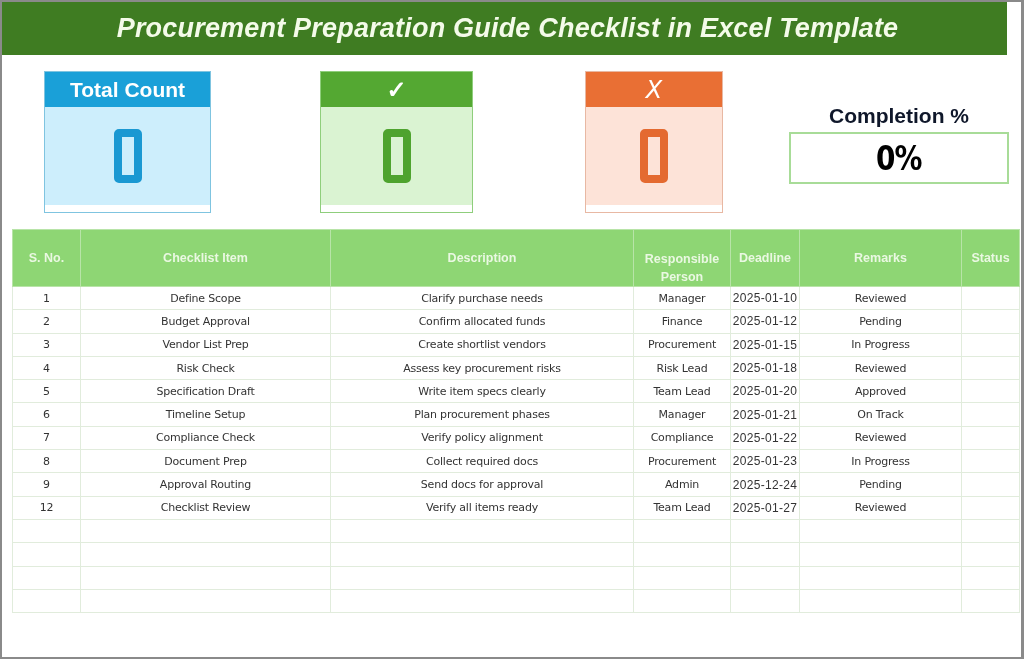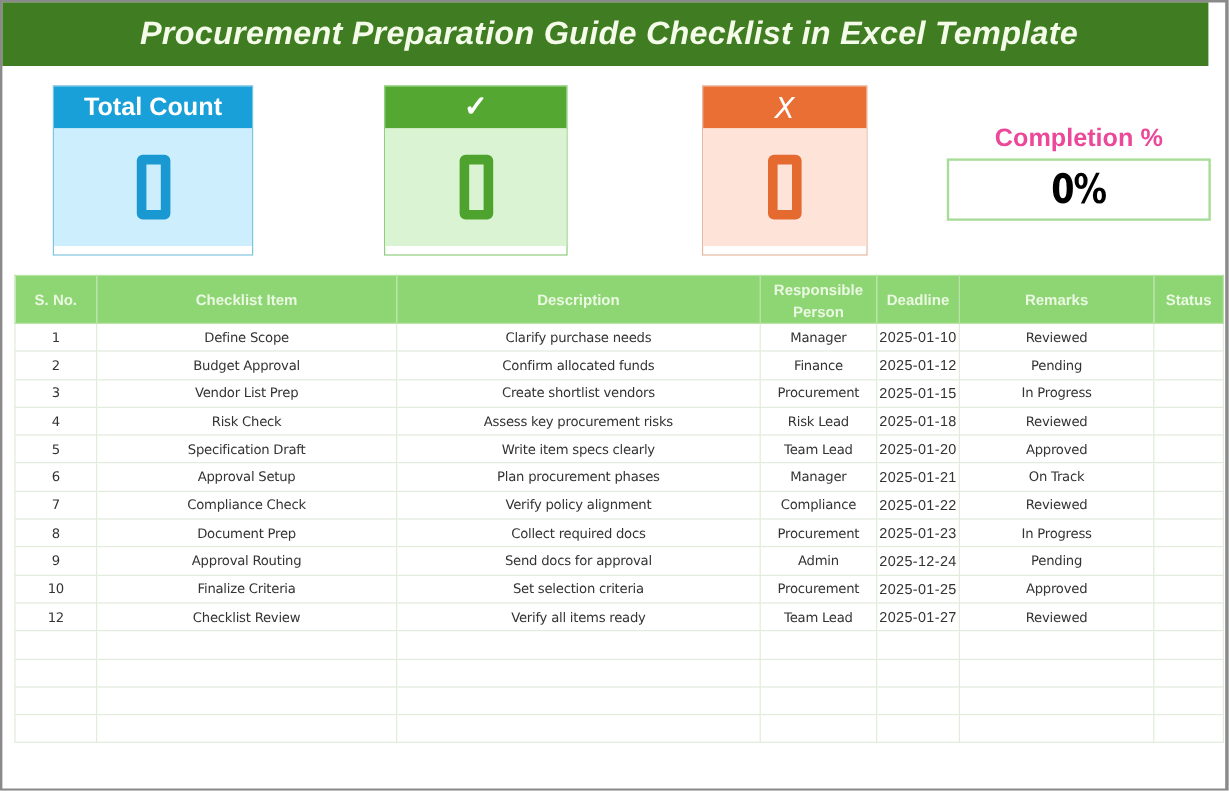--- a/index.html
+++ b/index.html
@@ -52,21 +52,21 @@
   .kpi-done .kpi-body { background: #daf3d2; }
   .kpi-done .zero-glyph { border-color: #4ea32e; }
 
   .kpi-notdone { left: 585px; width: 138px; border-color: #e8b8a3; }
   .kpi-notdone .kpi-head { background: #e96f34; font-size: 24px; }
   .kpi-notdone .kpi-body { background: #fde3d8; }
   .kpi-notdone .zero-glyph { border-color: #e46a30; }
 
   .completion-label {
     position: absolute; left: 789px; top: 104px; width: 220px; text-align: center;
-    color: #ec4899; font-weight: bold; font-size: 21px;
+    color: #0f172a; font-weight: bold; font-size: 21px;
   }
   .completion-box {
     position: absolute; left: 789px; top: 132px; width: 220px; height: 52px;
     border: 2px solid #a8dc98; background: #ffffff;
     display: flex; align-items: center; justify-content: center;
   }
   .completion-box span {
     font-family: "DejaVu Sans", sans-serif; font-weight: bold; font-size: 34px;
     color: #000000; transform: scaleX(0.82); display: inline-block; letter-spacing: -1px;
   }
@@ -138,21 +138,21 @@
     <col style="width:97px">
     <col style="width:69px">
     <col style="width:162px">
     <col style="width:58px">
   </colgroup>
   <thead>
     <tr id="header-row">
         <th>S. No.</th>
         <th>Checklist Item</th>
         <th>Description</th>
-        <th style="padding-top: 2px;">Responsible Person</th>
+        <th style="padding-top: 20px;">Responsible Person</th>
         <th>Deadline</th>
         <th>Remarks</th>
         <th>Status</th>
       </tr>
   </thead>
   <tbody id="table-body">
       <tr>
         <td>1</td>
         <td>Define Scope</td>
         <td>Clarify purchase needs</td>
@@ -192,21 +192,21 @@
         <td>5</td>
         <td>Specification Draft</td>
         <td>Write item specs clearly</td>
         <td>Team Lead</td>
         <td class="deadline">2025-01-20</td>
         <td>Approved</td>
         <td></td>
       </tr>
       <tr>
         <td>6</td>
-        <td>Approval Setup</td>
+        <td>Timeline Setup</td>
         <td>Plan procurement phases</td>
         <td>Manager</td>
         <td class="deadline">2025-01-21</td>
         <td>On Track</td>
         <td></td>
       </tr>
       <tr>
         <td>7</td>
         <td>Compliance Check</td>
         <td>Verify policy alignment</td>
@@ -227,29 +227,20 @@
       <tr>
         <td>9</td>
         <td>Approval Routing</td>
         <td>Send docs for approval</td>
         <td>Admin</td>
         <td class="deadline">2025-12-24</td>
         <td>Pending</td>
         <td></td>
       </tr>
       <tr>
-        <td>10</td>
-        <td>Finalize Criteria</td>
-        <td>Set selection criteria</td>
-        <td>Procurement</td>
-        <td class="deadline">2025-01-25</td>
-        <td>Approved</td>
-        <td></td>
-      </tr>
-      <tr>
         <td>12</td>
         <td>Checklist Review</td>
         <td>Verify all items ready</td>
         <td>Team Lead</td>
         <td class="deadline">2025-01-27</td>
         <td>Reviewed</td>
         <td></td>
       </tr>
       <tr>
         <td></td>

